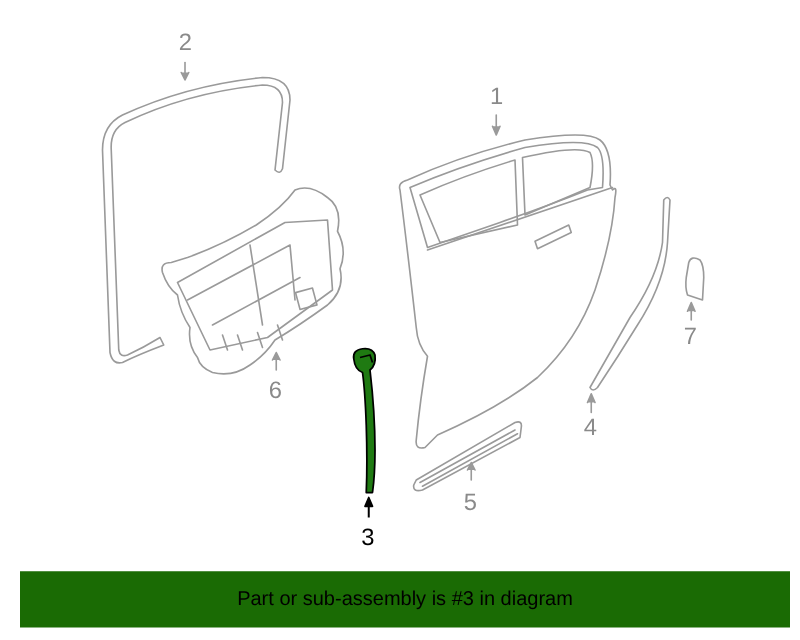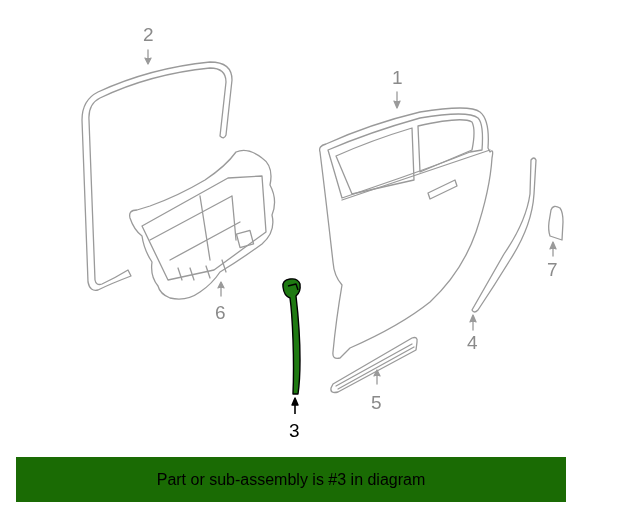--- a/index.html
+++ b/index.html
@@ -1,20 +1,20 @@
 <!DOCTYPE html>
 <html><head>
 <meta charset="utf-8">
 <style>
   html, body { margin:0; padding:0; background:#ffffff; }
   body { width:640px; height:512px; position:relative; overflow:hidden; font-family:"Liberation Sans", sans-serif; }
   #diagram { position:absolute; left:0; top:0; width:640px; height:455px; }
   .callout { position:absolute; font-family:"Liberation Sans", sans-serif; font-size:19px; color:#8a8a8a; line-height:1; }
   .callout.hl { color:#000000; }
-  #banner { position:absolute; left:16px; top:457px; width:550px; height:45px; background:#1a6b04;
+  #banner { position:absolute; left:16px; top:457px; width:616px; height:45px; background:#1a6b04;
             display:flex; flex-direction:column; align-items:center; justify-content:center; }
   #banner span { font-family:"Liberation Sans", sans-serif; font-size:16px; color:#000; line-height:19px; }
 </style>
 </head>
 <body>
 
 <svg id="diagram" viewBox="0 0 640 455" xmlns="http://www.w3.org/2000/svg">
   <g fill="none" stroke="#9a9a9a" stroke-width="1.3" stroke-linejoin="round" stroke-linecap="round">
 
     <g>

